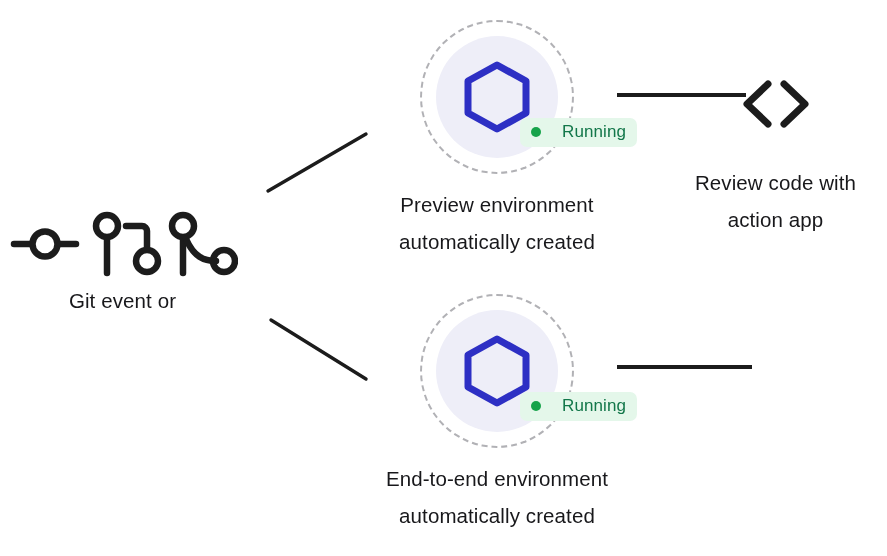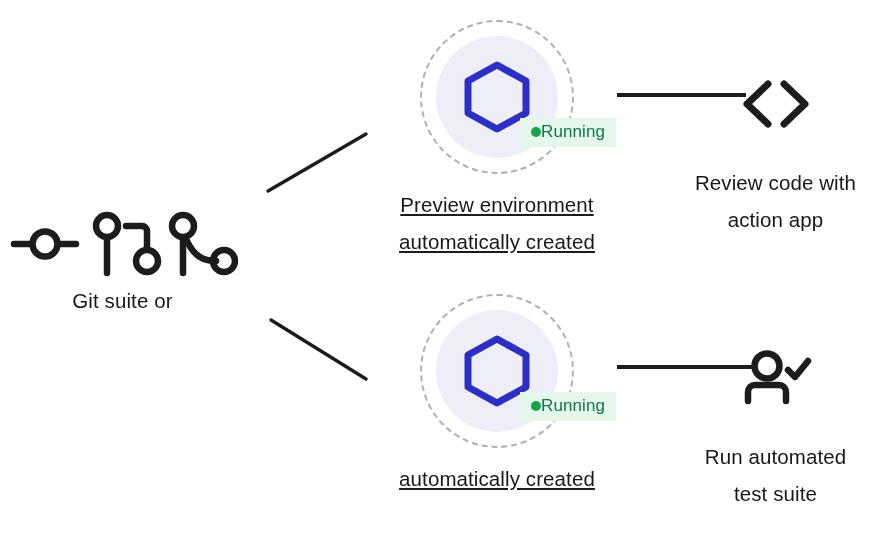--- a/index.html
+++ b/index.html
@@ -99,40 +99,39 @@
     transform: translate(-50%, -50%);
     width: 74px;
     height: 74px;
   }
   .status-badge {
     position: absolute;
     left: 148px;
     top: 100px;
     display: inline-flex;
     align-items: center;
-    gap: 0;
+    gap: 21px;
     padding: 4px 11px 5px 11px;
-    border-radius: 0;
+    border-radius: 7px;
     background: #e4f7ea;
     font-size: 17px;
     letter-spacing: 0.1px;
     white-space: nowrap;
   }
   .status-dot {
     width: 10px;
     height: 10px;
     border-radius: 50%;
     background: #16a34a;
     flex: 0 0 auto;
   }
   .status-text { color: #13774a; }
 
   .env-caption {
     margin-top: 6px;
-    text-decoration: underline;
   }
   .env-caption .node-caption { line-height: 37px; }
 
   
   .outcome-node {
     width: 215px;
     text-align: center;
   }
   #outcome-review { left: 668px; top: 44px; }
   #outcome-tests  { left: 668px; top: 318px; }
@@ -176,21 +175,21 @@
 
         <g fill="none" stroke="#1c1c1c" stroke-width="6.5" stroke-linecap="round" stroke-linejoin="round">
           <circle cx="175" cy="17" r="11"></circle>
           <line x1="175" y1="29" x2="175" y2="64"></line>
           <path d="M 178 30 C 186 48 196 52 208 52"></path>
           <circle cx="216" cy="52" r="11"></circle>
         </g>
       </svg>
     </div>
     <div class="trigger-caption">
-      <div class="node-caption">Git suite or</div>
+      <div class="node-caption">Git event or</div>
     </div>
   </div>
 
   <div class="node env-node" id="env-preview">
     <div class="env-visual">
       <div class="dashed-ring"></div>
       <div class="inner-disc"></div>
       <svg class="hex-icon" viewBox="0 0 74 74" xmlns="http://www.w3.org/2000/svg">
         <polygon points="37,5 66,21 66,53 37,69 8,53 8,21" fill="none" stroke="#2d2fc4" stroke-width="7" stroke-linejoin="round"></polygon>
       </svg>
@@ -211,44 +210,32 @@
       <div class="inner-disc"></div>
       <svg class="hex-icon" viewBox="0 0 74 74" xmlns="http://www.w3.org/2000/svg">
         <polygon points="37,5 66,21 66,53 37,69 8,53 8,21" fill="none" stroke="#2d2fc4" stroke-width="7" stroke-linejoin="round"></polygon>
       </svg>
       <div class="status-badge">
         <span class="status-dot"></span>
         <span class="status-text">Running</span>
       </div>
     </div>
     <div class="env-caption">
+      <div class="node-caption">End-to-end environment</div>
       <div class="node-caption">automatically created</div>
     </div>
   </div>
 
   <div class="node outcome-node" id="outcome-review">
     <div class="outcome-visual">
       <svg width="82" height="58" viewBox="0 0 82 58" xmlns="http://www.w3.org/2000/svg">
         <path d="M 33 9 L 12 29 L 33 49" fill="none" stroke="#1c1c1c" stroke-width="7" stroke-linecap="round" stroke-linejoin="round"></path>
         <path d="M 49 9 L 70 29 L 49 49" fill="none" stroke="#1c1c1c" stroke-width="7" stroke-linecap="round" stroke-linejoin="round"></path>
       </svg>
     </div>
     <div class="outcome-caption">
       <div class="node-caption">Review code with</div>
       <div class="node-caption">action app</div>
     </div>
   </div>
 
-  <div class="node outcome-node" id="outcome-tests">
-    <div class="outcome-visual">
-      <svg width="76" height="60" viewBox="0 0 76 60" xmlns="http://www.w3.org/2000/svg">
-        <circle cx="29" cy="18" r="12.5" fill="none" stroke="#1c1c1c" stroke-width="6.5"></circle>
-        <path d="M 10 53 L 10 44 A 7 7 0 0 1 17 37 L 41 37 A 7 7 0 0 1 48 44 L 48 53" fill="none" stroke="#1c1c1c" stroke-width="6.5" stroke-linecap="round" stroke-linejoin="round"></path>
-        <path d="M 50 22 L 57 29 L 70 13" fill="none" stroke="#1c1c1c" stroke-width="6.5" stroke-linecap="round" stroke-linejoin="round"></path>
-      </svg>
-    </div>
-    <div class="outcome-caption">
-      <div class="node-caption">Run automated</div>
-      <div class="node-caption">test suite</div>
-    </div>
-  </div>
 
 </div>
 
 </body></html>

